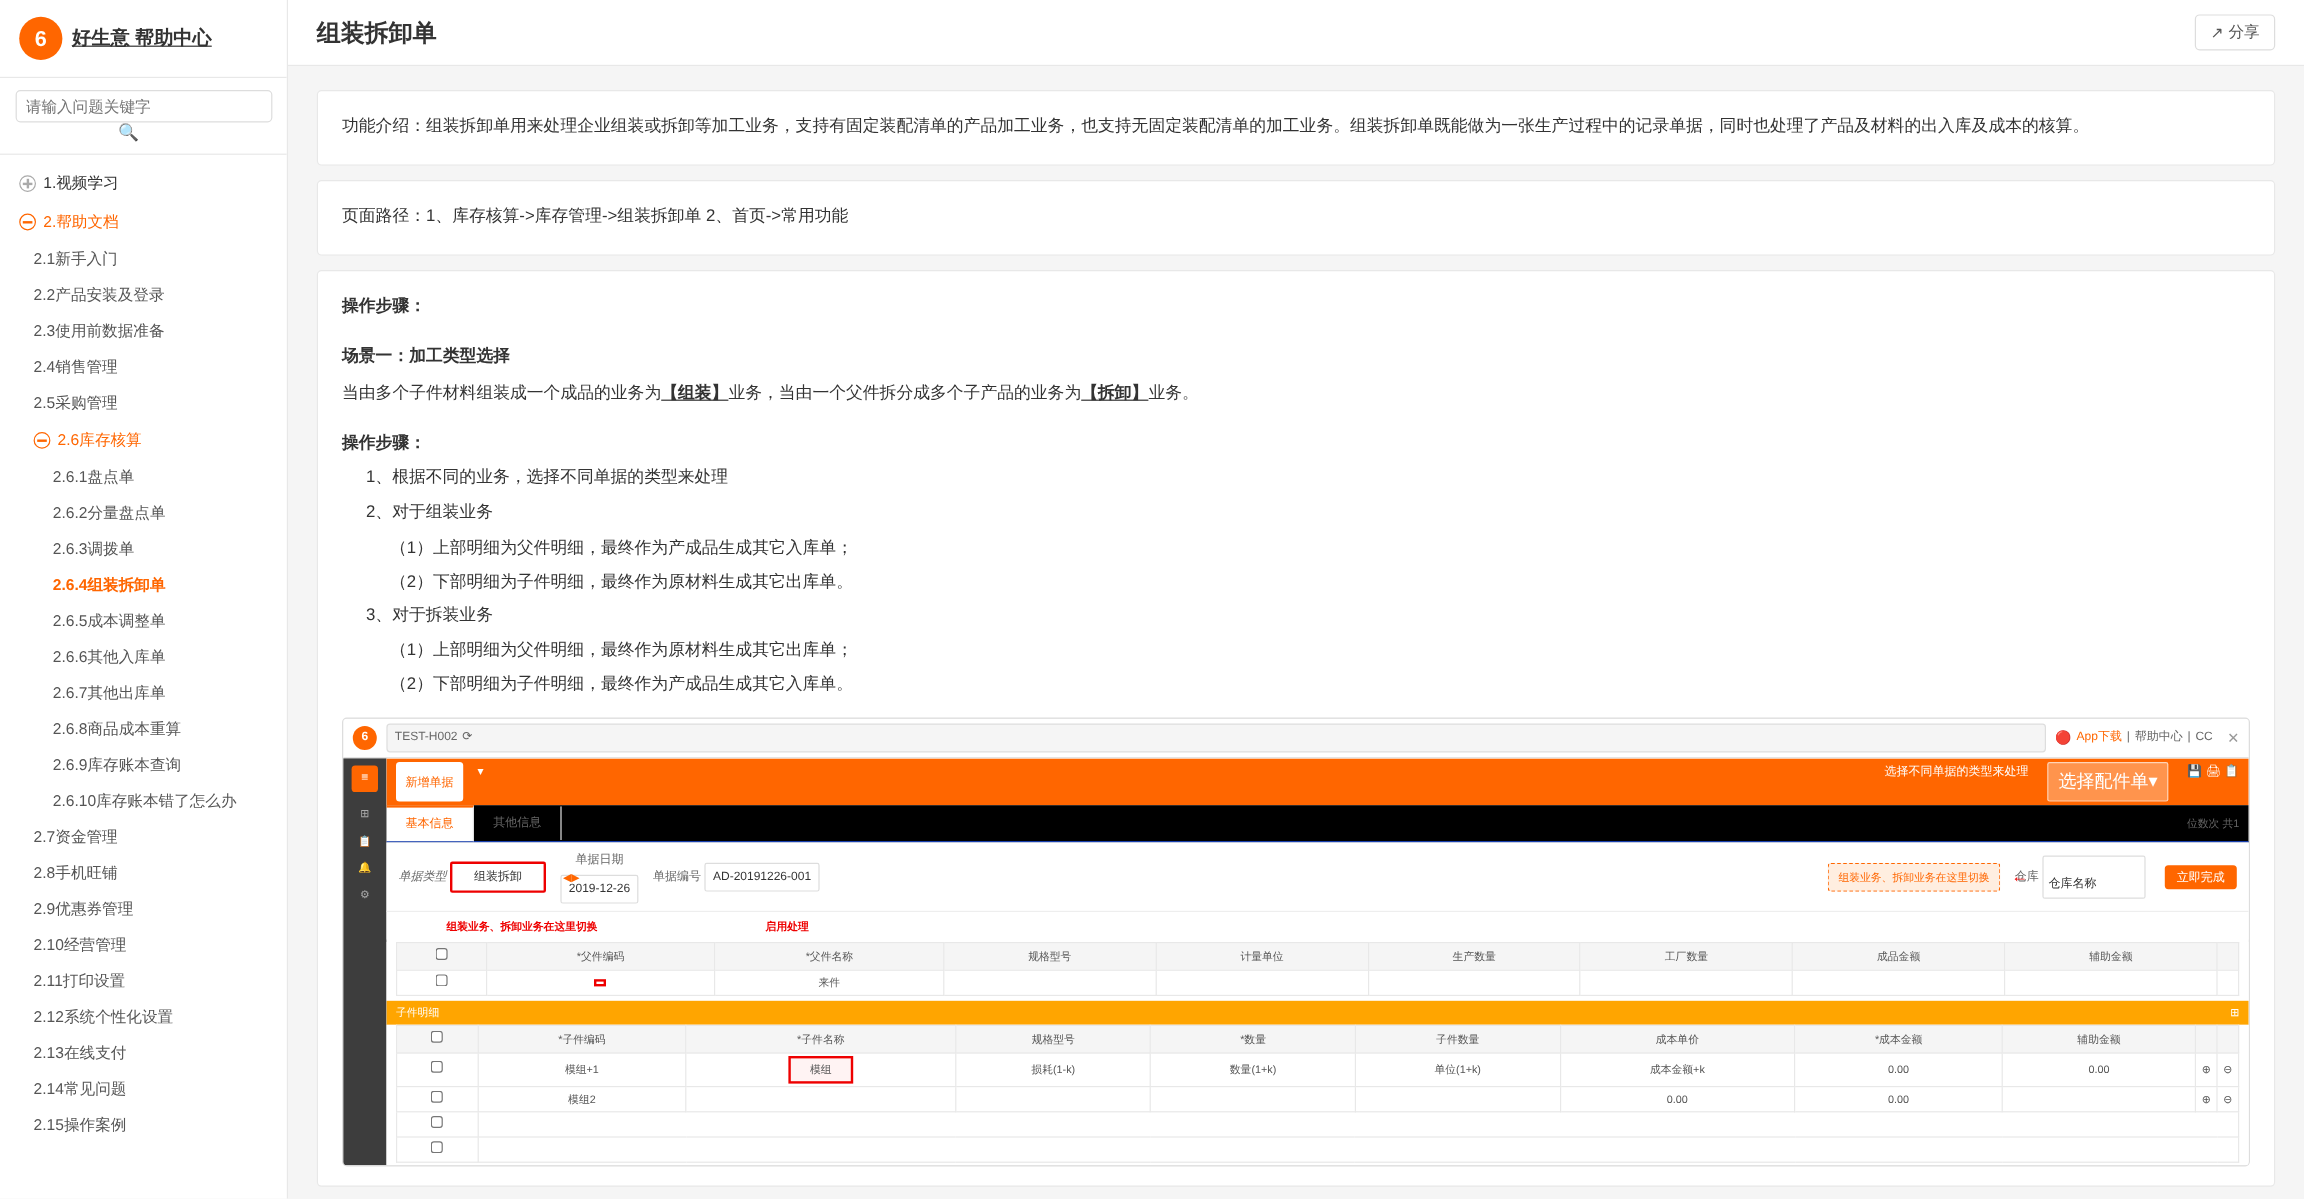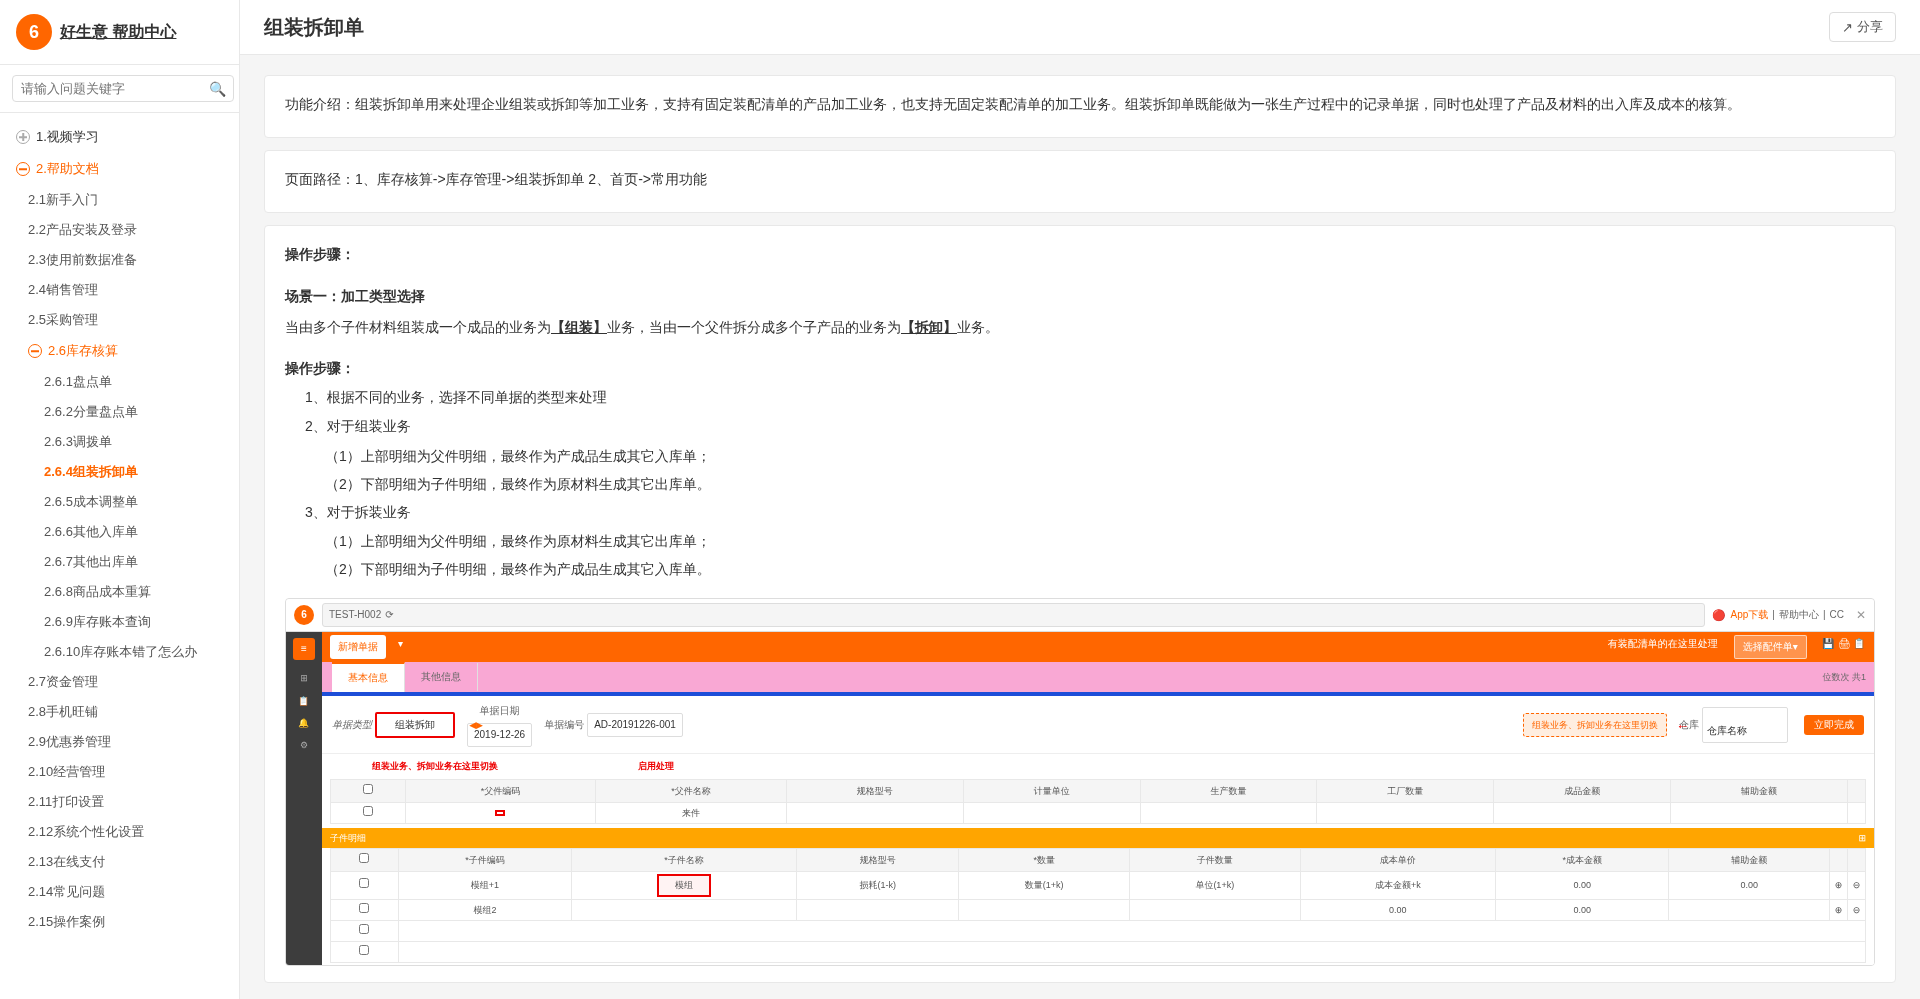--- a/index.html
+++ b/index.html
@@ -40,20 +40,21 @@
       font-size: 16px;
       font-weight: bold;
       color: #333;
       text-decoration: underline;
     }
     .search-area {
       padding: 10px 12px;
       border-bottom: 1px solid #e8e8e8;
       display: flex;
       align-items: center;
+      flex-direction: column;
     }
     .search-input {
       flex: 1;
       border: 1px solid #ddd;
       border-radius: 4px;
       padding: 5px 28px 5px 8px;
       font-size: 13px;
       color: #999;
       outline: none;
     }
@@ -423,26 +424,26 @@
             <div style="color:#aaa; font-size:9px;">📋</div>
             <div style="color:#aaa; font-size:9px;">🔔</div>
             <div style="color:#aaa; font-size:9px;">⚙</div>
           </div>
           <div style="flex:1; overflow:hidden;">
 
             <div class="ss-orange-bar">
               <button class="ss-orange-btn">新增单据</button>
               <span style="color:#fff; font-size:10px; margin-left:4px;">▾</span>
               <div style="flex:1;"></div>
-              <span style="color:#fff; font-size:10px;">有装配清单的在这里处理</span>
-              <div style="background:rgba(255,255,255,0.3); color:#fff; padding:2px 8px; font-size:10px; border-radius:2px; border:1px solid rgba(255,255,255,0.6); margin-left:8px;">选择配件单▾</div>
+              <span style="color:#fff; font-size:10px;">选择不同单据的类型来处理</span>
+              <div style="background:rgba(255,255,255,0.3); color:#fff; padding:2px 8px; font-size:15px; border-radius:2px; border:1px solid rgba(255,255,255,0.6); margin-left:8px;">选择配件单▾</div>
               <span style="color:#fff; font-size:10px; margin-left:8px;">💾 🖨 📋</span>
             </div>
 
-            <div style="background:#f9a8d4; border-bottom:4px solid #1d4ed8; display:flex; align-items:center; gap:0; font-size:10px;padding-left:10px;">
+            <div style="background:#000000; border-bottom:1px solid #1d4ed8; display:flex; align-items:center; gap:0; font-size:10px;">
               <div style="background:#fff; border-top:2px solid #f60; padding:5px 16px; color:#f60; border-right:1px solid #e0e0e0; cursor:pointer;">基本信息</div>
               <div style="padding:5px 16px; color:#666; border-right:1px solid #e0e0e0; cursor:pointer;">其他信息</div>
               <div style="flex:1;"></div>
               <span style="font-size:9px; color:#666; padding:0 8px;">位数次 共1</span>
             </div>
 
             <div style="background:#fff; padding:6px 10px; display:flex; flex-wrap:wrap; gap:12px; align-items:center; border-bottom:1px solid #eee; font-size:10px;">
               <div style="display:flex; align-items:center; gap:3px; position:relative;">
                 <span style="color:#666;font-style:italic;">单据类型</span>
                 <div style="border:2px solid #e00; border-radius:2px; padding:2px 18px; font-size:10px; min-width:60px; position:relative;">

